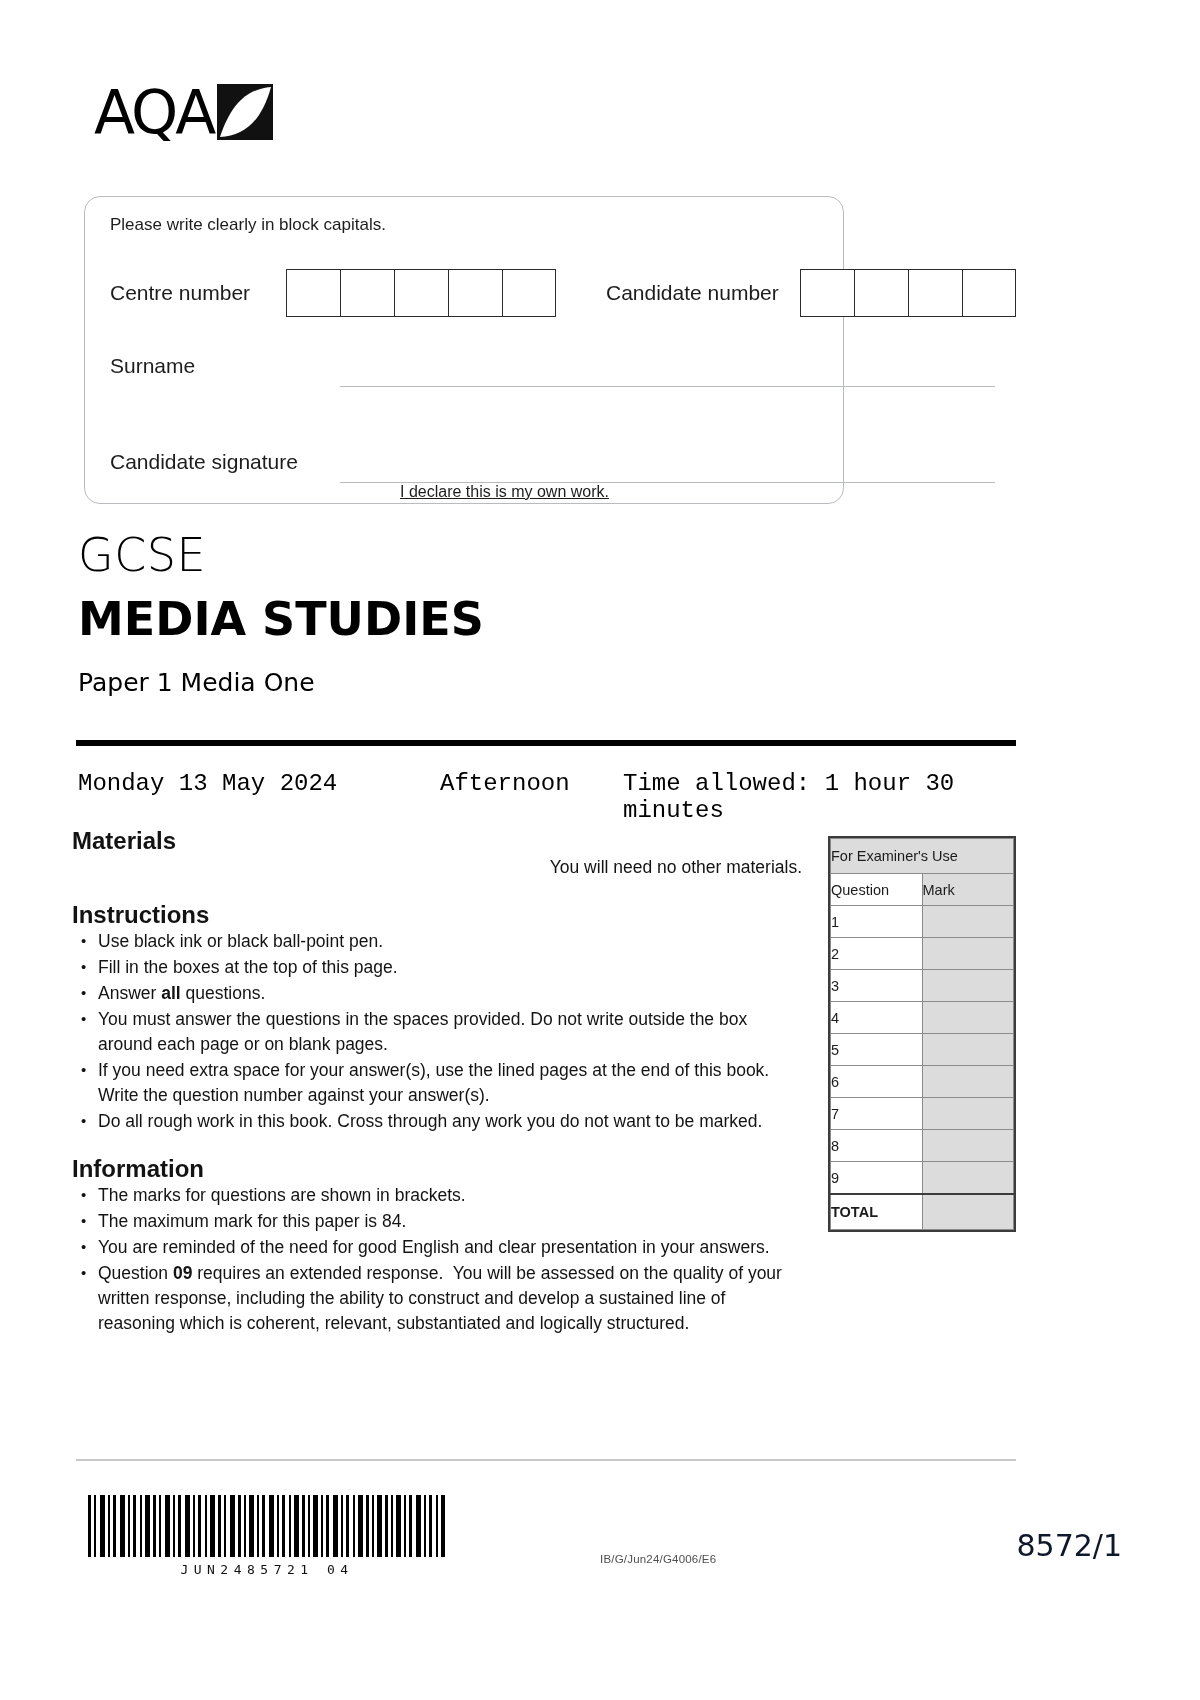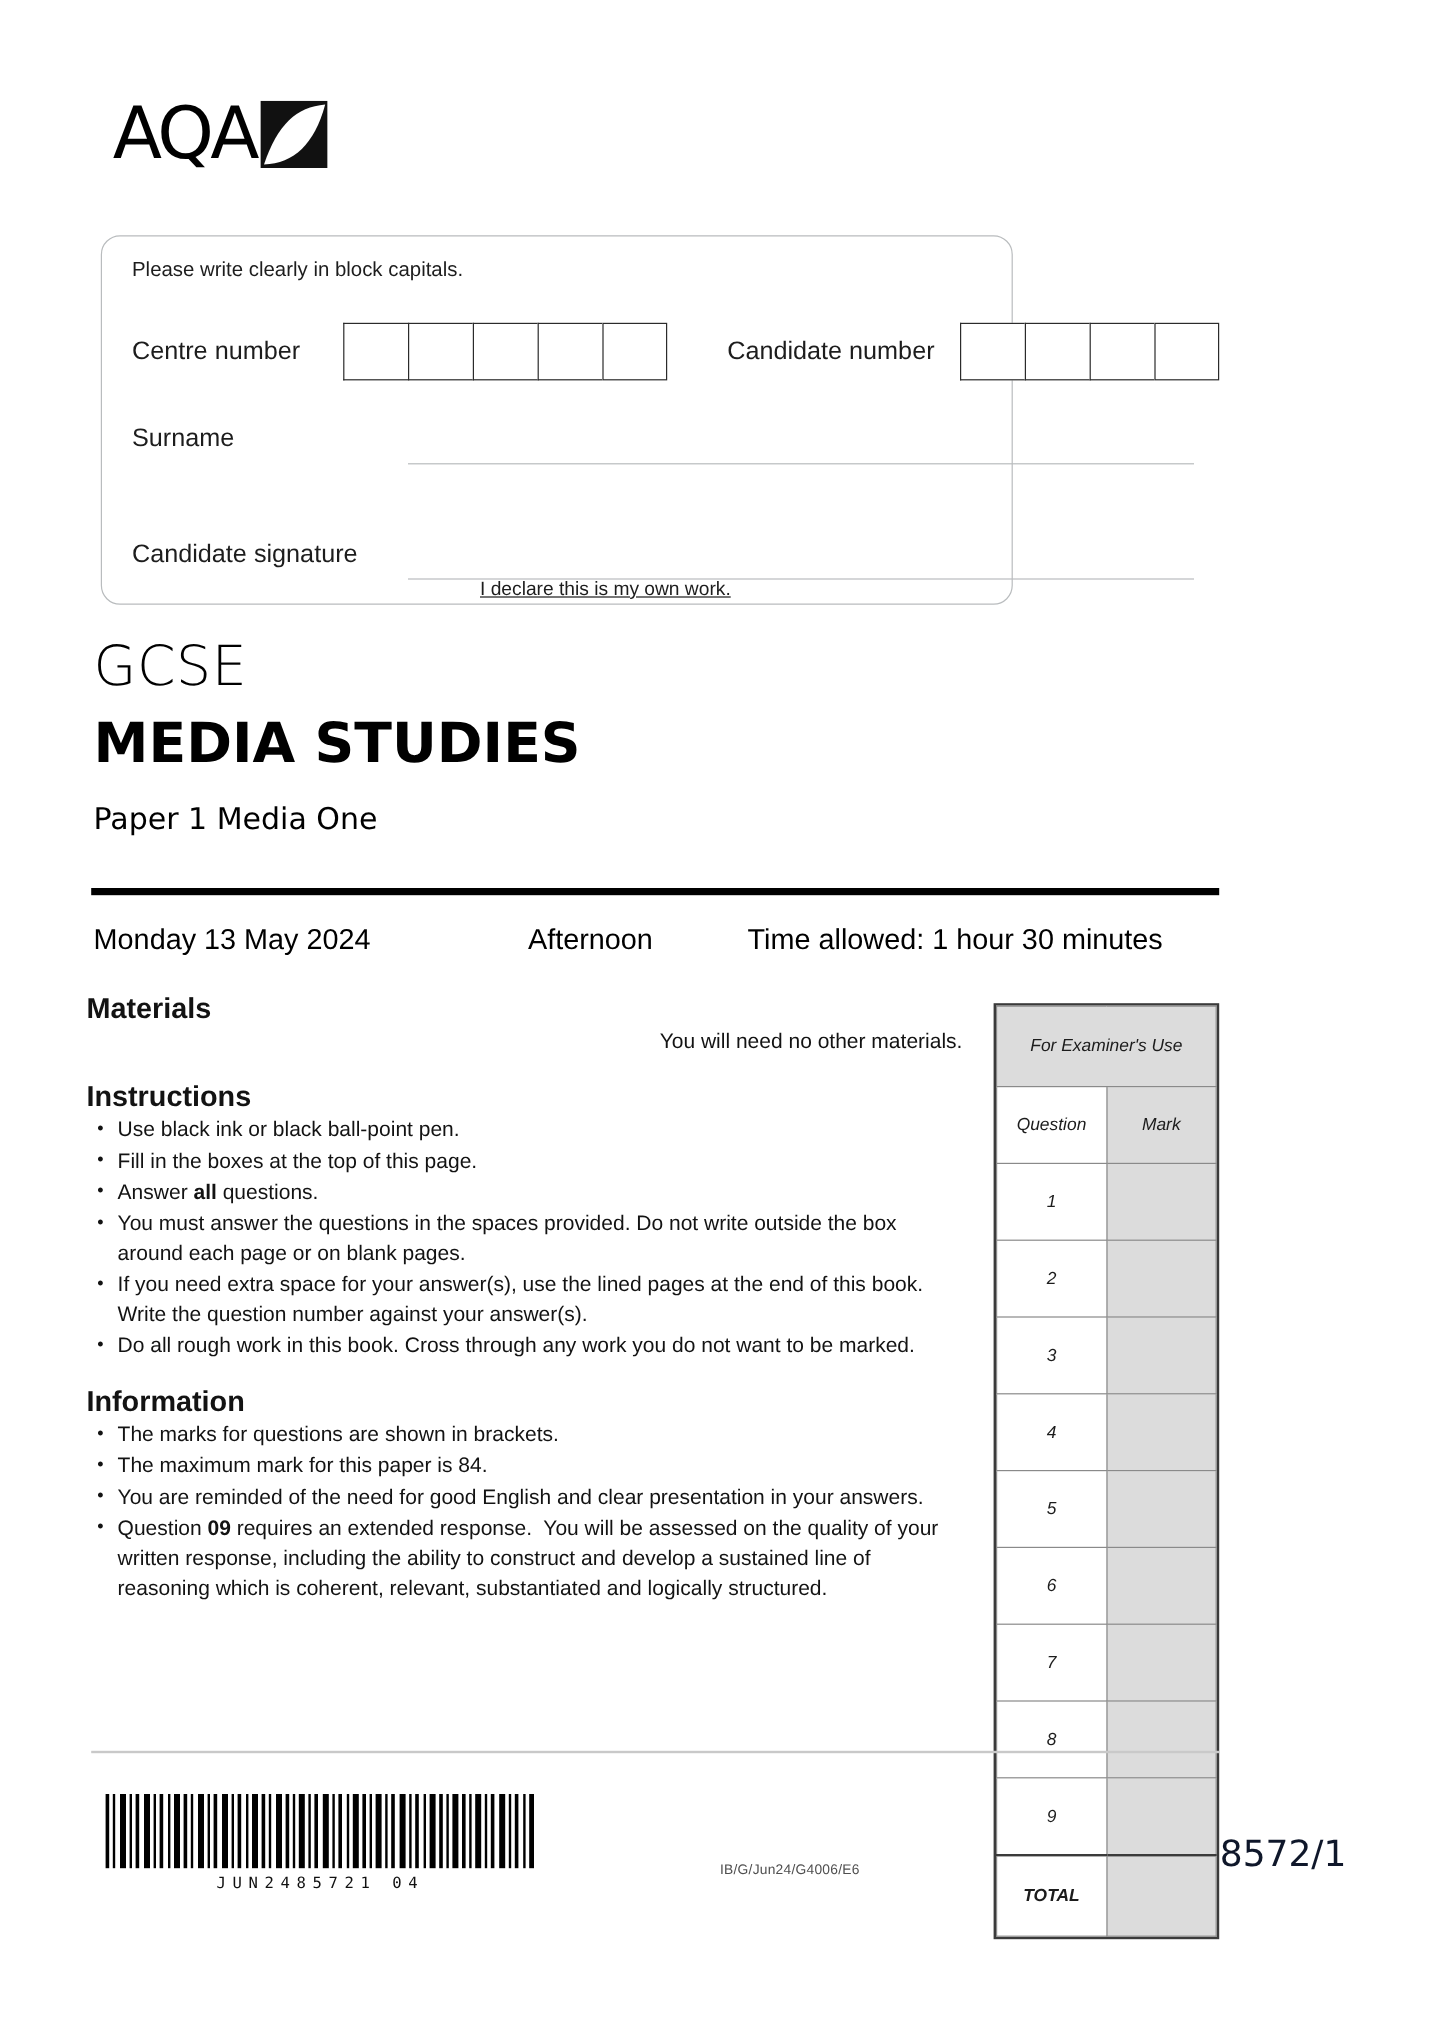--- a/index.html
+++ b/index.html
@@ -157,21 +157,21 @@
     background: #000;
   }
 
   
   .dateline {
     position: absolute;
     left: 78px;
     top: 770px;
     width: 940px;
     height: 34px;
-    font-family: Liberation Sans, sans-serif;
+    font-family: Liberation Mono, monospace;
     font-size: 24px;
     color: #000;
   }
   .dl-date    { position: absolute; left: 0;   top: 0; }
   .dl-session { position: absolute; left: 362px; top: 0; }
   .dl-time    { position: absolute; left: 545px; top: 0; }
 
   
   .content {
     position: absolute;
@@ -218,26 +218,24 @@
     box-sizing: border-box;
     border-collapse: collapse;
     background: #fff;
   }
   .ex-table table {
     border-collapse: collapse;
     width: 100%;
   }
   .ex-table td {
     border: 1px solid #8a8a8a;
-    text-align: center;
     font-size: 14.5px;
     color: #1c1c1c;
     height: 31px;
-    padding: 16px;
-    font-style: italic;
+    padding: 0;
   }
   .ex-title {
     background: #dcdcdc;
     font-size: 14.5px;
     height: 34px !important;
   }
   .ex-colhead {
     background: #ffffff;
     font-size: 14px;
   }

